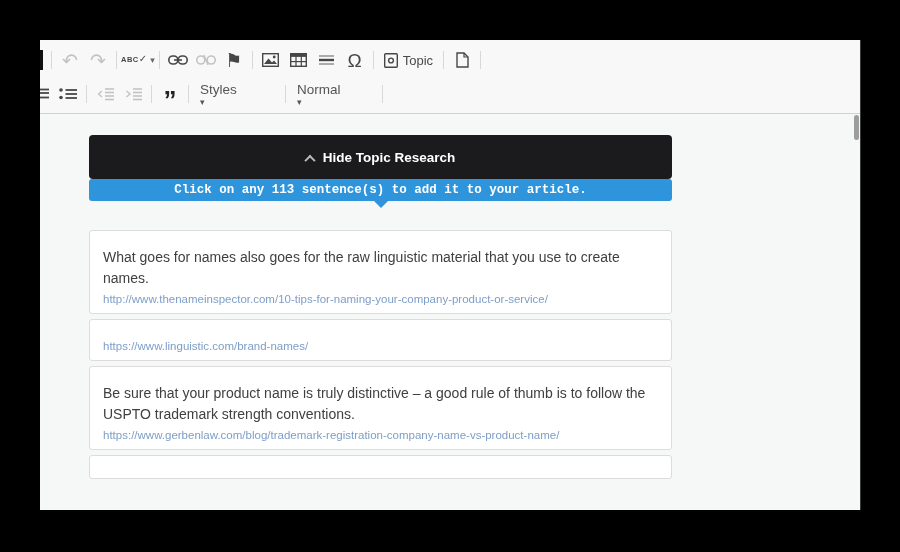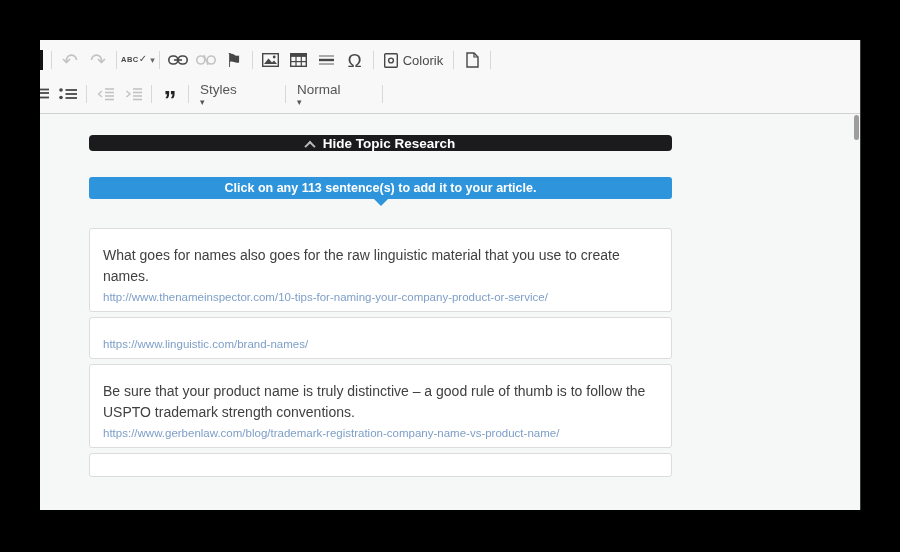--- a/index.html
+++ b/index.html
@@ -37,29 +37,29 @@
   .combo { display:flex; align-items:flex-start; justify-content:space-between;
            width:88px; height:24px; padding:0 7px; color:#555; font-size:13.5px; cursor:pointer;flex-direction:column; }
   .combo .dd-arrow { font-size:9px; color:#555; }
 
   .quote-glyph { font-size:26px; font-weight:bold; color:#222; line-height:0.4; margin-top:12px; }
 
   
   .content { position:relative; height:398px; padding-left:49px; }
 
   .hide-btn {
-    margin-top:21px; width:583px; height:16px; background:#1b1b1d;
+    margin-top:21px; width:583px; height:44px; background:#1b1b1d;
     border-radius:4px; display:flex; align-items:center; justify-content:center;
     gap:9px; cursor:pointer;
   }
   .hide-btn-label { color:#fff; font-weight:bold; font-size:13.5px; }
   .chevron-up { width:8px; height:8px; border-left:2px solid #b9b9b9; border-top:2px solid #b9b9b9;
                 transform:rotate(45deg) translate(1px,1px); margin-top:3px; }
 
-  .banner-wrap { position:relative; margin-top:26px; width:583px; }
+  .banner-wrap { position:relative; width:583px;font-family:Liberation Mono, monospace; }
   .banner {
     height:22px; background:#2e95dc; border-radius:3px;
     display:flex; align-items:center; justify-content:center;
   }
   .banner-label { color:#fff; font-weight:bold; font-size:12.5px; }
   .banner-tail { position:absolute; left:50%; top:22px; transform:translateX(-50%);
                  width:0; height:0; border-left:7px solid transparent;
                  border-right:7px solid transparent; border-top:7px solid #2e95dc; }
 
   .cards { margin-top:29px; width:583px; display:flex; flex-direction:column; gap:5px; }
@@ -137,21 +137,21 @@
         </svg>
       </span>
       <span class="tb-btn glyph-big">Ω</span>
       <span class="tb-sep"></span>
 
       <span class="tb-btn source-btn">
         <svg class="ic" width="14" height="15" viewBox="0 0 14 15">
           <rect x="0.7" y="0.7" width="12.6" height="13.6" rx="1" fill="none" stroke="#474747" stroke-width="1.4"></rect>
           <circle cx="7" cy="7.5" r="2.4" fill="none" stroke="#474747" stroke-width="1.4"></circle>
         </svg>
-        <span class="source-label">Colorik</span>
+        <span class="source-label">Topic</span>
       </span>
       <span class="tb-sep"></span>
 
       <span class="tb-btn">
         <svg class="ic" width="13" height="16" viewBox="0 0 13 16">
           <path d="M1 1 H8 L12 5 V15 H1 Z" fill="none" stroke="#474747" stroke-width="1.4"></path>
           <path d="M8 1 V5 H12" fill="none" stroke="#474747" stroke-width="1.2"></path>
         </svg>
       </span>
       <span class="tb-sep"></span>

